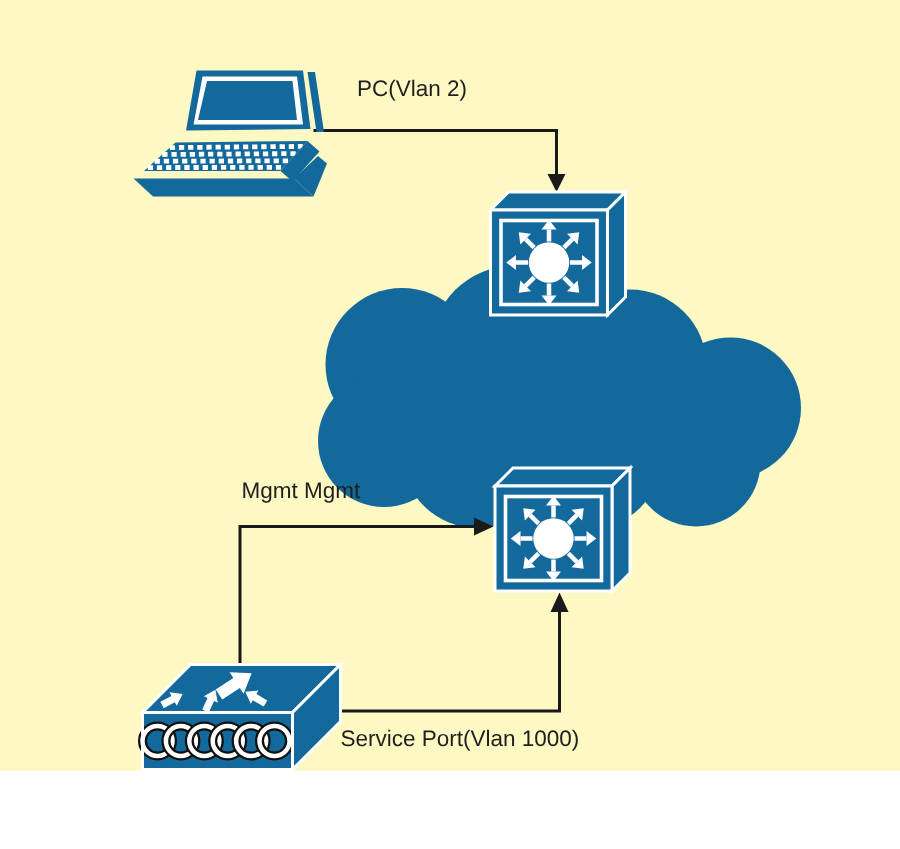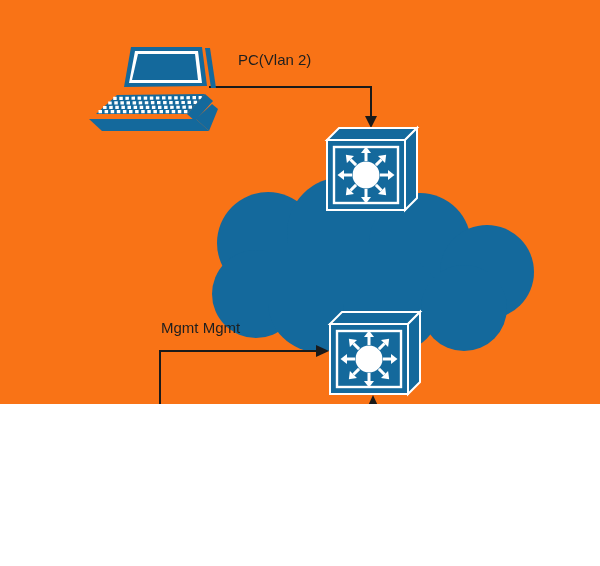--- a/index.html
+++ b/index.html
@@ -1,16 +1,16 @@
 <!DOCTYPE html>
 <html><head>
 <meta charset="utf-8">
 <style>
   html,body{margin:0;padding:0;background:#ffffff;}
-  #canvas{position:relative;width:600px;height:404px;background:#f97316;overflow:hidden;
+  #canvas{position:relative;width:600px;height:514px;background:#fef9c3;overflow:hidden;
           font-family:"Liberation Sans",sans-serif;}
   #canvas svg{position:absolute;left:0;top:0;}
   .label{position:absolute;font-size:15px;line-height:18px;color:#1f1f1f;white-space:nowrap;}
   #pc-label{left:238px;top:51px;}
   #mgmt-label{left:161px;top:319px;}
   #service-label{left:227px;top:484px;}
 </style>
 </head>
 <body>
 
@@ -117,14 +117,15 @@
         <use href="#wlc-arrow" transform="translate(146,463) rotate(-33)"></use>
         <use href="#wlc-arrow" transform="translate(108,470) rotate(-28) scale(0.6)"></use>
         <use href="#wlc-arrow" transform="translate(137,474) rotate(-65) scale(0.6)"></use>
         <use href="#wlc-arrow" transform="translate(177,469) rotate(-150) scale(0.6)"></use>
       </g>
     </g>
   </svg>
 
   <div class="label" id="pc-label">PC(Vlan 2)</div>
   <div class="label" id="mgmt-label">Mgmt Mgmt</div>
+  <div class="label" id="service-label">Service Port(Vlan 1000)</div>
 
 </div>
 
 </body></html>

